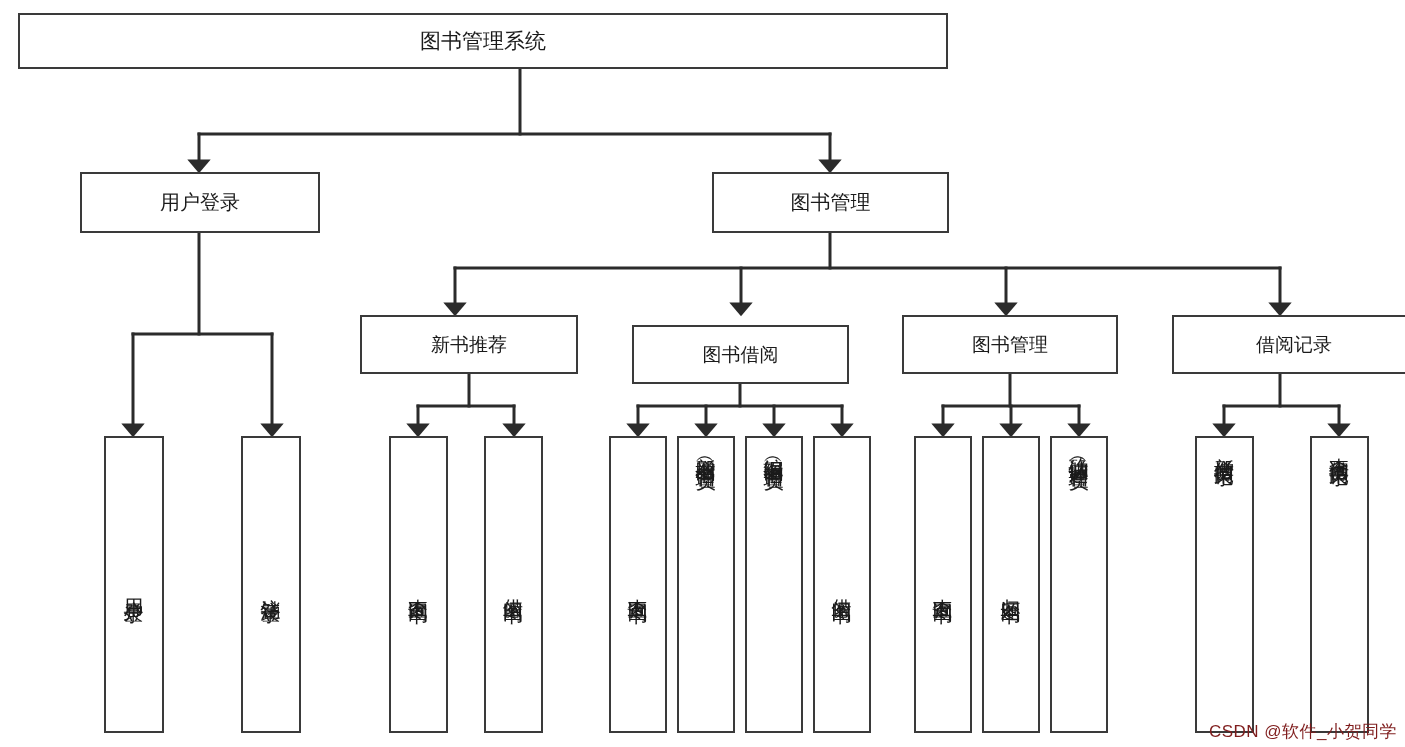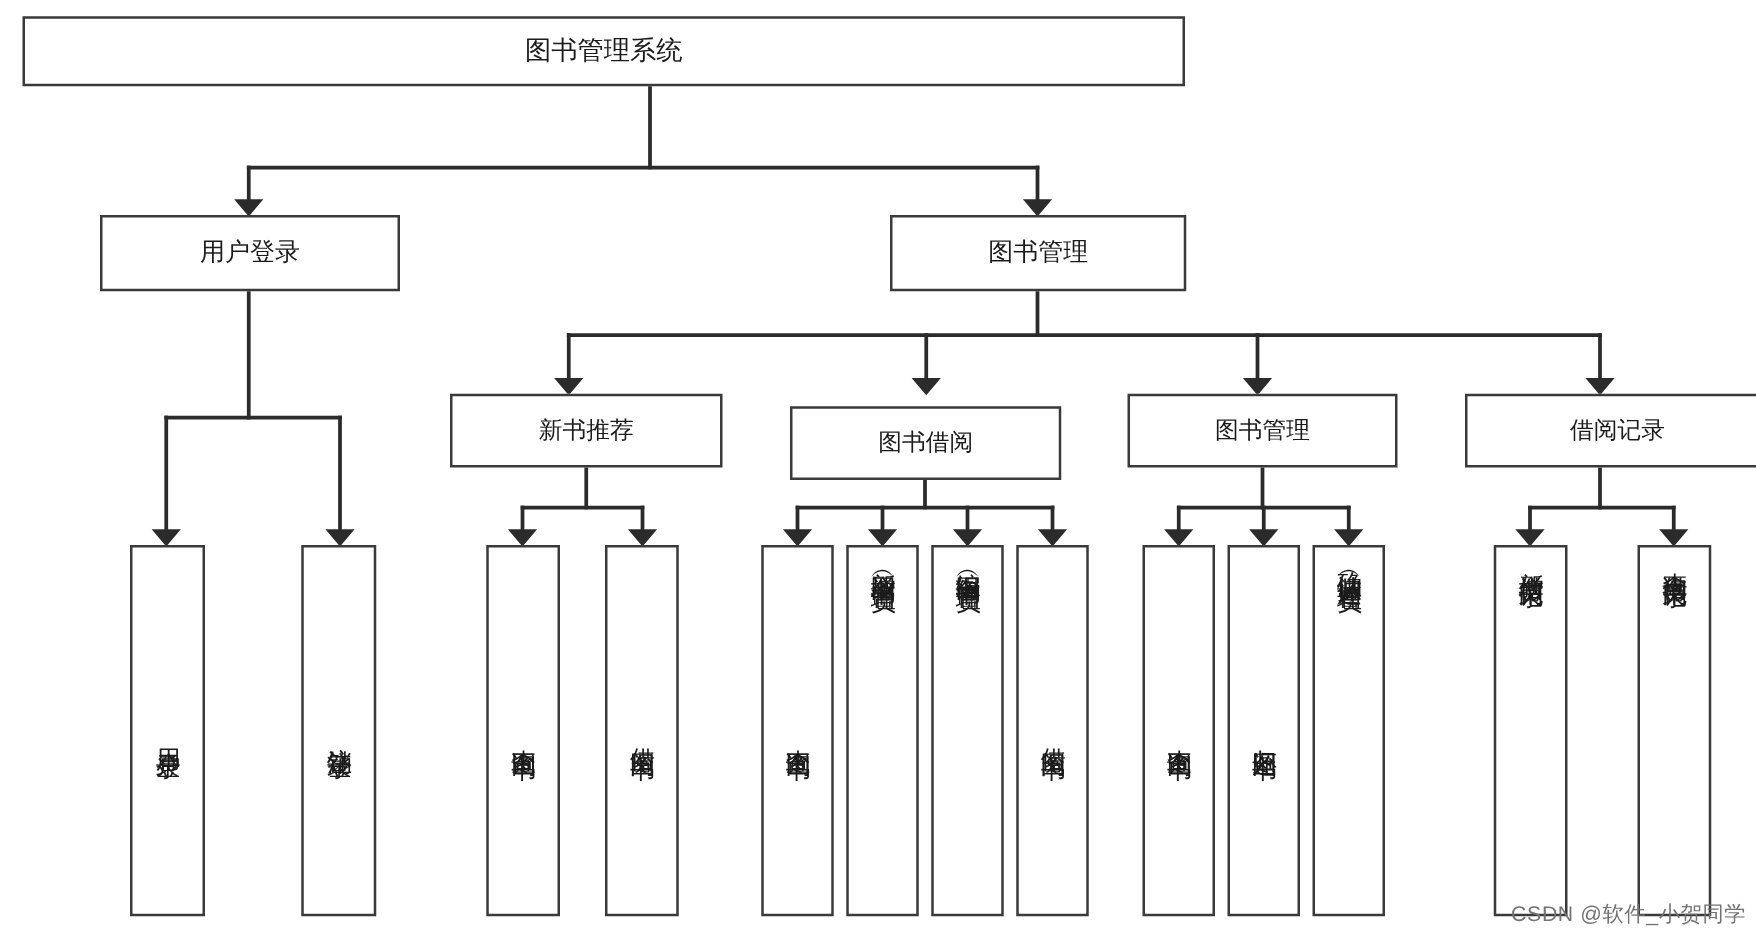--- a/index.html
+++ b/index.html
@@ -54,21 +54,21 @@
   .leaf {
     align-items: flex-start;
     justify-content: center;
   }
   .leaf.leaf-short { align-items: center; }
   #watermark {
     position: absolute;
     right: 8px;
     bottom: 4px;
     font-size: 17px;
-    color: #737373;
+    color: #7f1d1d;
     letter-spacing: 0.5px;
     white-space: nowrap;
     user-select: none;
   }
 </style>
 </head>
 <body>
 
 <div id="diagram-root">
 

